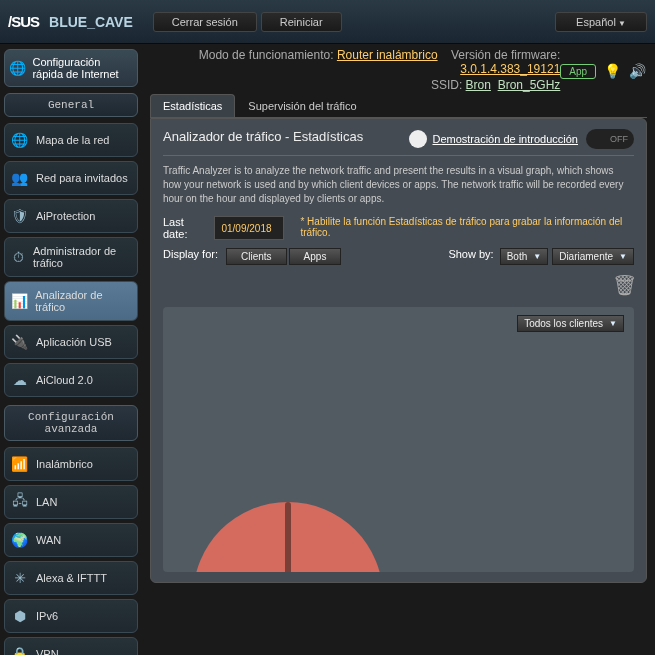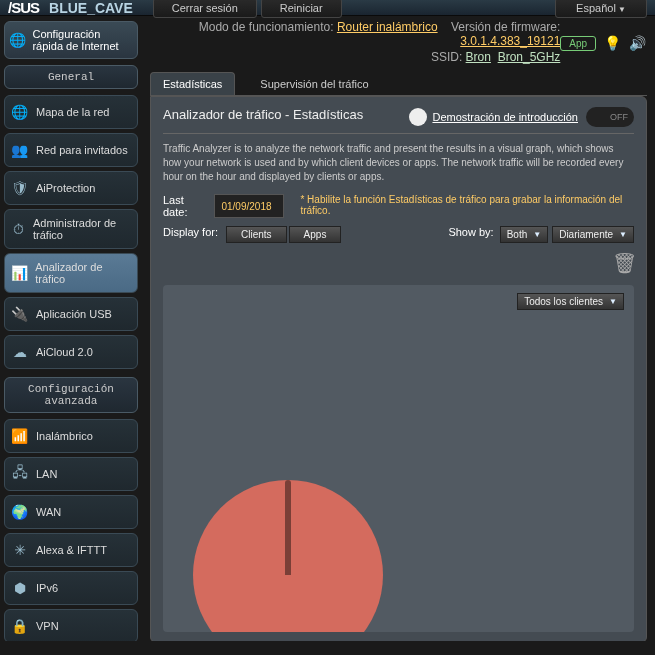--- a/index.html
+++ b/index.html
@@ -7,21 +7,21 @@
   font-family: Arial, sans-serif;
   background: #1a1a1a;
   color: #fff;
   font-size: 12px;
   width: 655px;
   height: 655px;
   overflow: hidden;
 }
 .topbar {
   background: linear-gradient(#2a3a45, #1a2530);
-  height: 16px;
+  height: 44px;
   display: flex;
   align-items: center;
   padding: 0 8px;
   border-bottom: 1px solid #0a0a0a;
 }
 .logo {
   font-weight: bold;
   font-size: 15px;
   color: #fff;
   letter-spacing: -1px;
@@ -116,23 +116,21 @@
   margin-bottom: 2px;
   text-align: right;
 }
 .info-line .link { color: #ffcc66; text-decoration: underline; cursor: pointer; }
 .info-line .ssid { color: #c0e0c0; text-decoration: underline; cursor: pointer; }
 .top-row { display: flex; justify-content: space-between; align-items:center; }
 .app-btn { color: #7c7; font-size: 10px; border: 1px solid #7c7; padding: 1px 8px; border-radius: 3px; cursor: pointer; }
 .util-icons { color: #888; margin-left: 8px; font-size: 14px; }
 .tabs {
   display: flex;
-  margin-top: 6px;
   border-bottom: 1px solid #555;
-  gap: 12px;
 }
 .tab {
   padding: 5px 12px;
   font-size: 11px;
   color: #ccc;
   cursor: pointer;
   border: 1px solid transparent;
   border-bottom: none;
   border-radius: 4px 4px 0 0;
 }
@@ -211,21 +209,21 @@
   width: 22px; height: 26px;
   color: #aaa;
   font-size: 20px;
   cursor: pointer;
 }
 .content-area {
   background: #525a62;
   border-radius: 4px;
   margin-top: 6px;
   padding: 8px 10px;
-  height: 347px;
+  height: 265px;
   position: relative;
   overflow: hidden;
 }
 .client-select-row { display: flex; justify-content: flex-end; margin-bottom: 8px; }
 .chart-wrap { display:flex; margin-top: 170px;}
 .pie {
   width: 190px;
   height: 190px;
   border-radius: 50%;
   background: #d46b5e;

